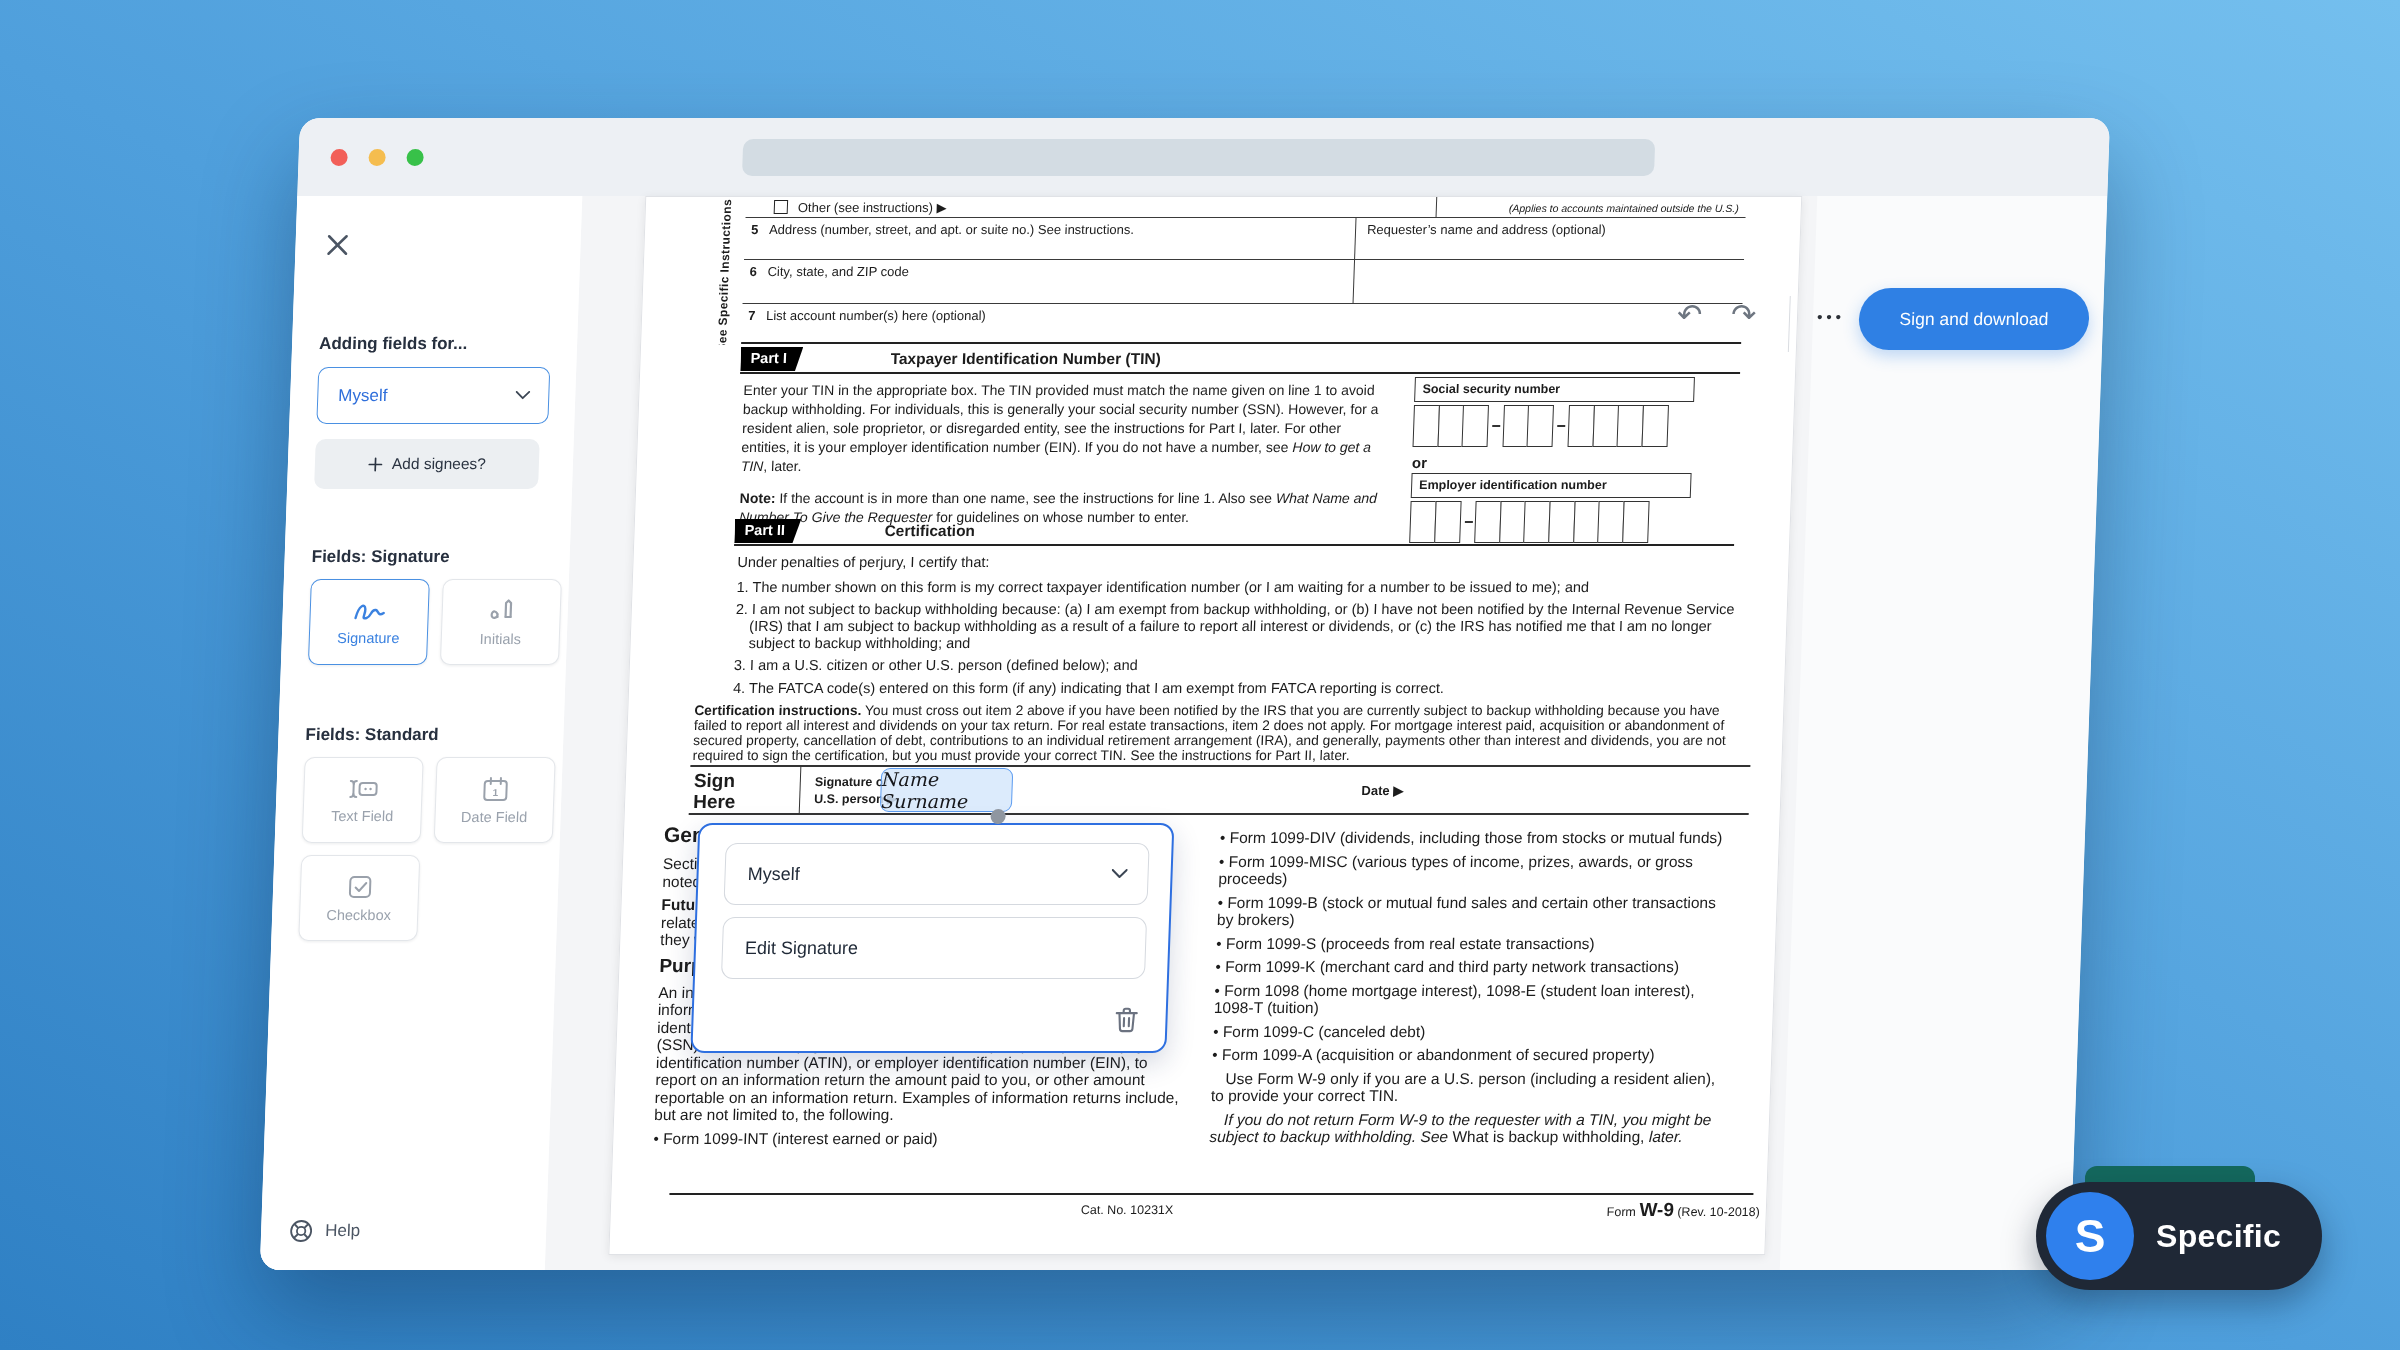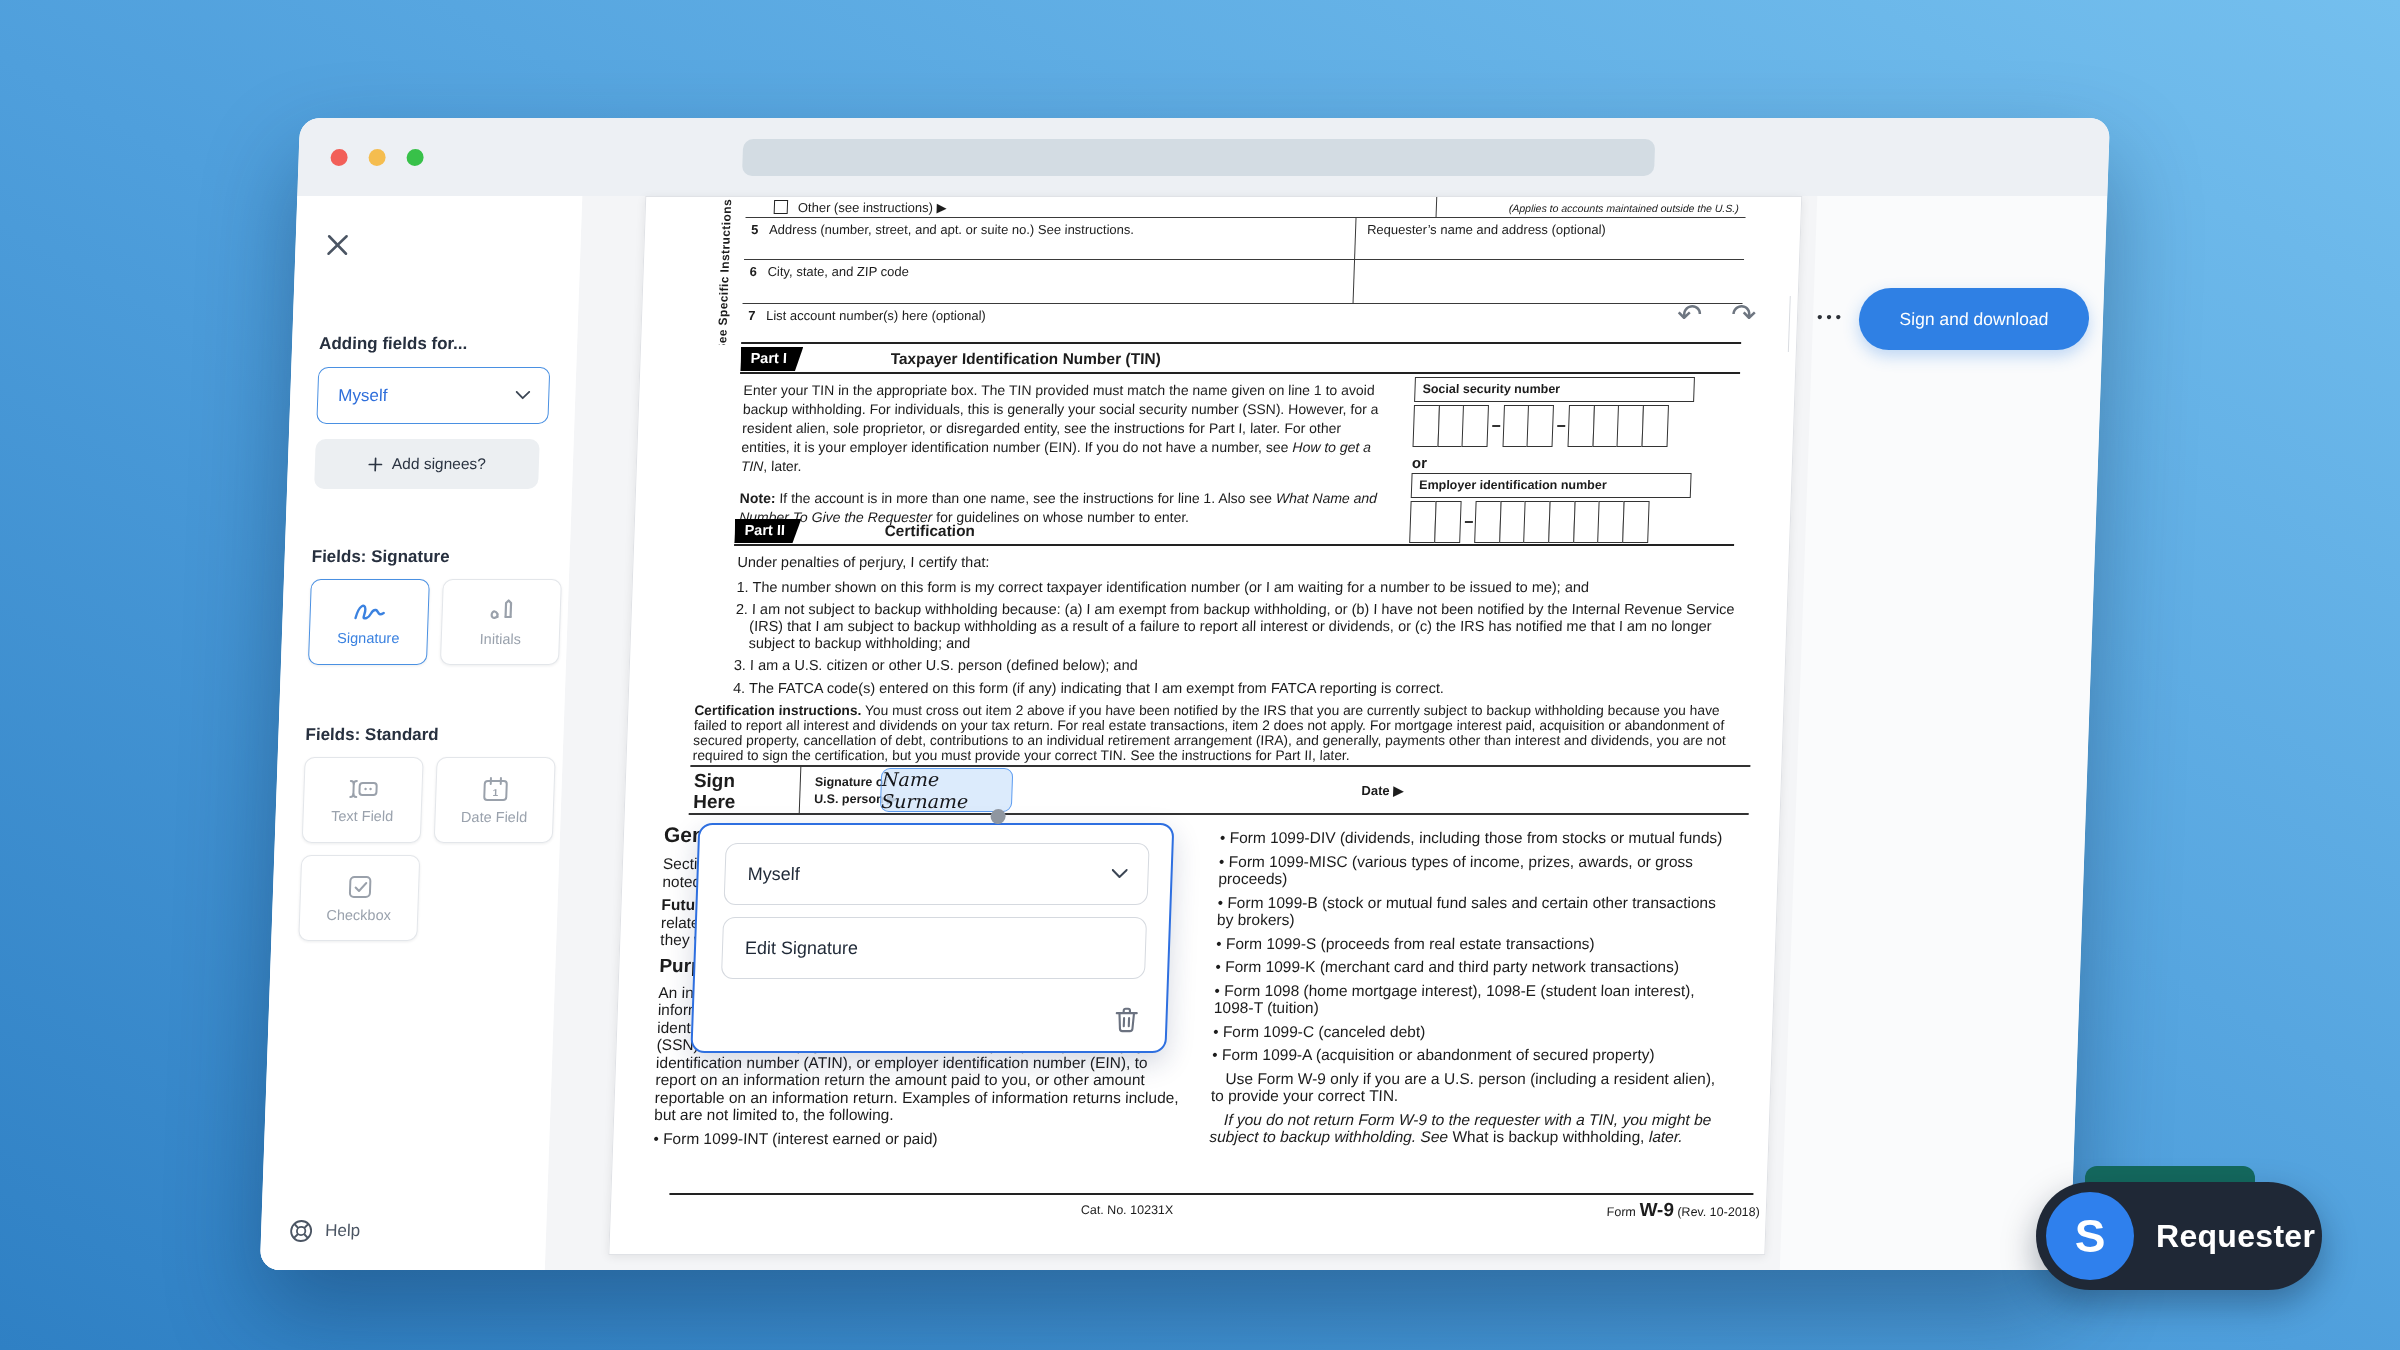--- a/index.html
+++ b/index.html
@@ -371,14 +371,14 @@
         </svg>
         <span>Help</span>
       </div>
     </div>
   </div>
 </div>
 
 <div class="tealtab"></div>
 <div class="badge">
   <div class="slogo">S</div>
-  <div class="bname">Requester</div>
+  <div class="bname">Specific</div>
 </div>
 
 </body></html>

